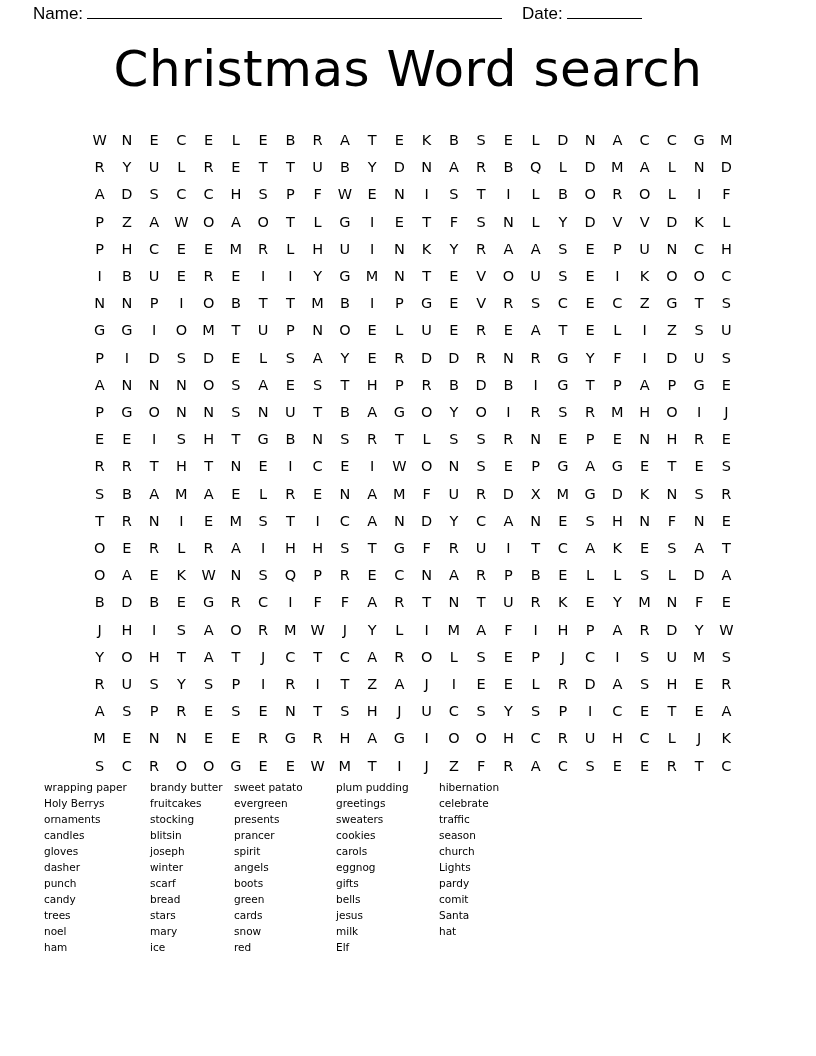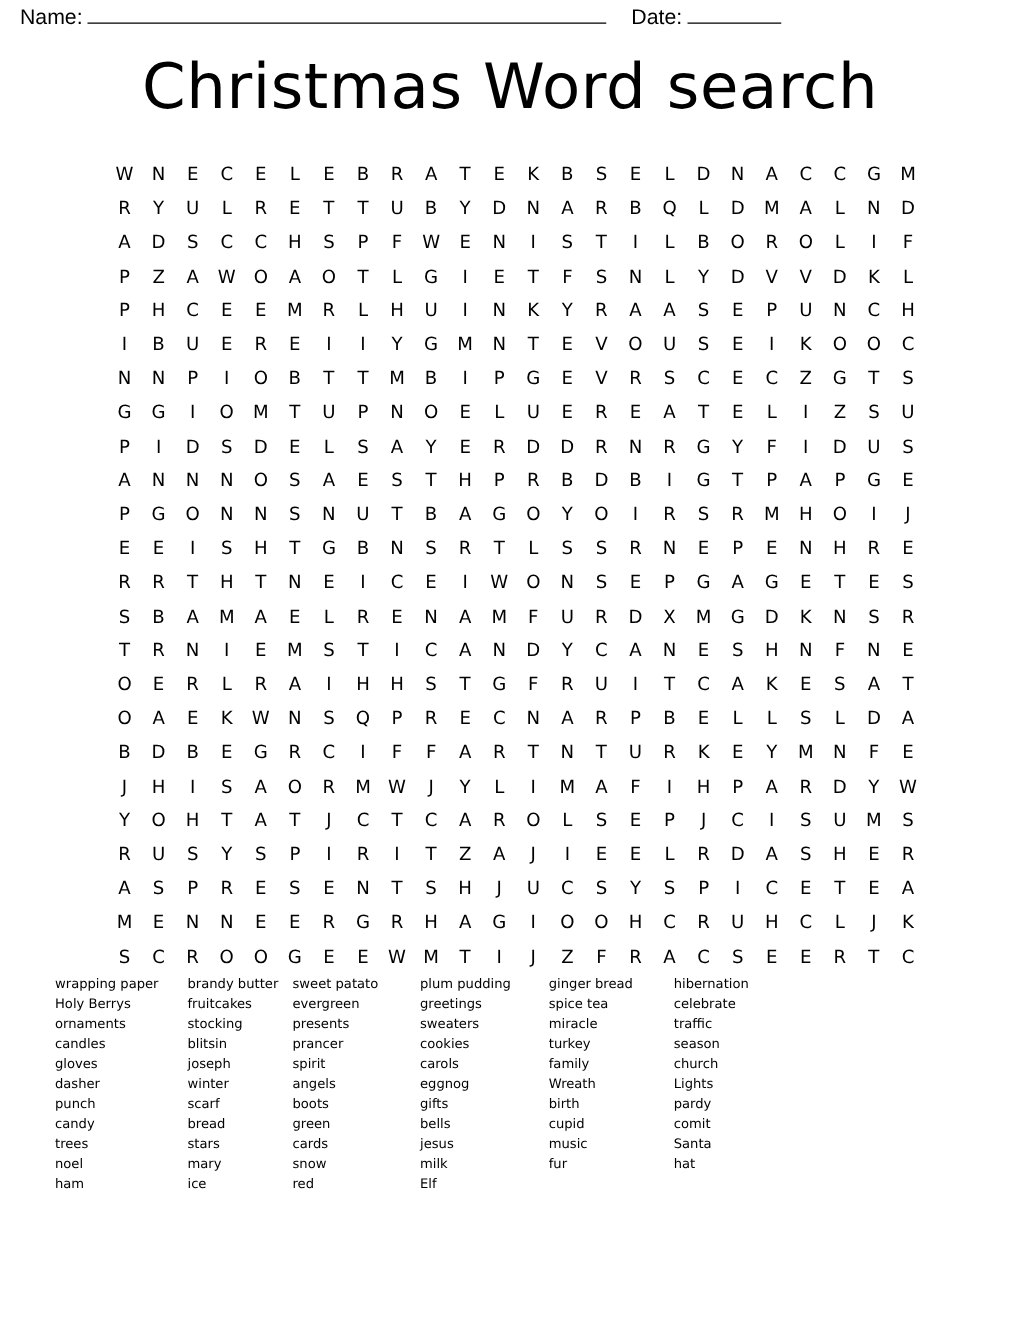--- a/index.html
+++ b/index.html
@@ -13,21 +13,21 @@
     font-family: "Liberation Sans", sans-serif;
     color: #000000;
     position: relative;
     overflow: hidden;
   }
 
   
   .header {
     display: flex;
     align-items: baseline;
-    padding: 4px 76px 0 16px;
+    padding: 4px 76px 0 33px;
     font-size: 17px;
     white-space: nowrap;
   }
   .hdr-label { font-size: 17px; }
   .hdr-rule {
     display: inline-block;
     border-bottom: 1px solid #000;
     height: 0;
     margin: 0 2px 3px 4px;
   }
@@ -787,32 +787,20 @@
       <div class="wl-item">cookies</div>
       <div class="wl-item">carols</div>
       <div class="wl-item">eggnog</div>
       <div class="wl-item">gifts</div>
       <div class="wl-item">bells</div>
       <div class="wl-item">jesus</div>
       <div class="wl-item">milk</div>
       <div class="wl-item">Elf</div>
     </div>
     <div class="wl-col">
-      <div class="wl-item">ginger bread</div>
-      <div class="wl-item">spice tea</div>
-      <div class="wl-item">miracle</div>
-      <div class="wl-item">turkey</div>
-      <div class="wl-item">family</div>
-      <div class="wl-item">Wreath</div>
-      <div class="wl-item">birth</div>
-      <div class="wl-item">cupid</div>
-      <div class="wl-item">music</div>
-      <div class="wl-item">fur</div>
-    </div>
-    <div class="wl-col">
       <div class="wl-item">hibernation</div>
       <div class="wl-item">celebrate</div>
       <div class="wl-item">traffic</div>
       <div class="wl-item">season</div>
       <div class="wl-item">church</div>
       <div class="wl-item">Lights</div>
       <div class="wl-item">pardy</div>
       <div class="wl-item">comit</div>
       <div class="wl-item">Santa</div>
       <div class="wl-item">hat</div>

